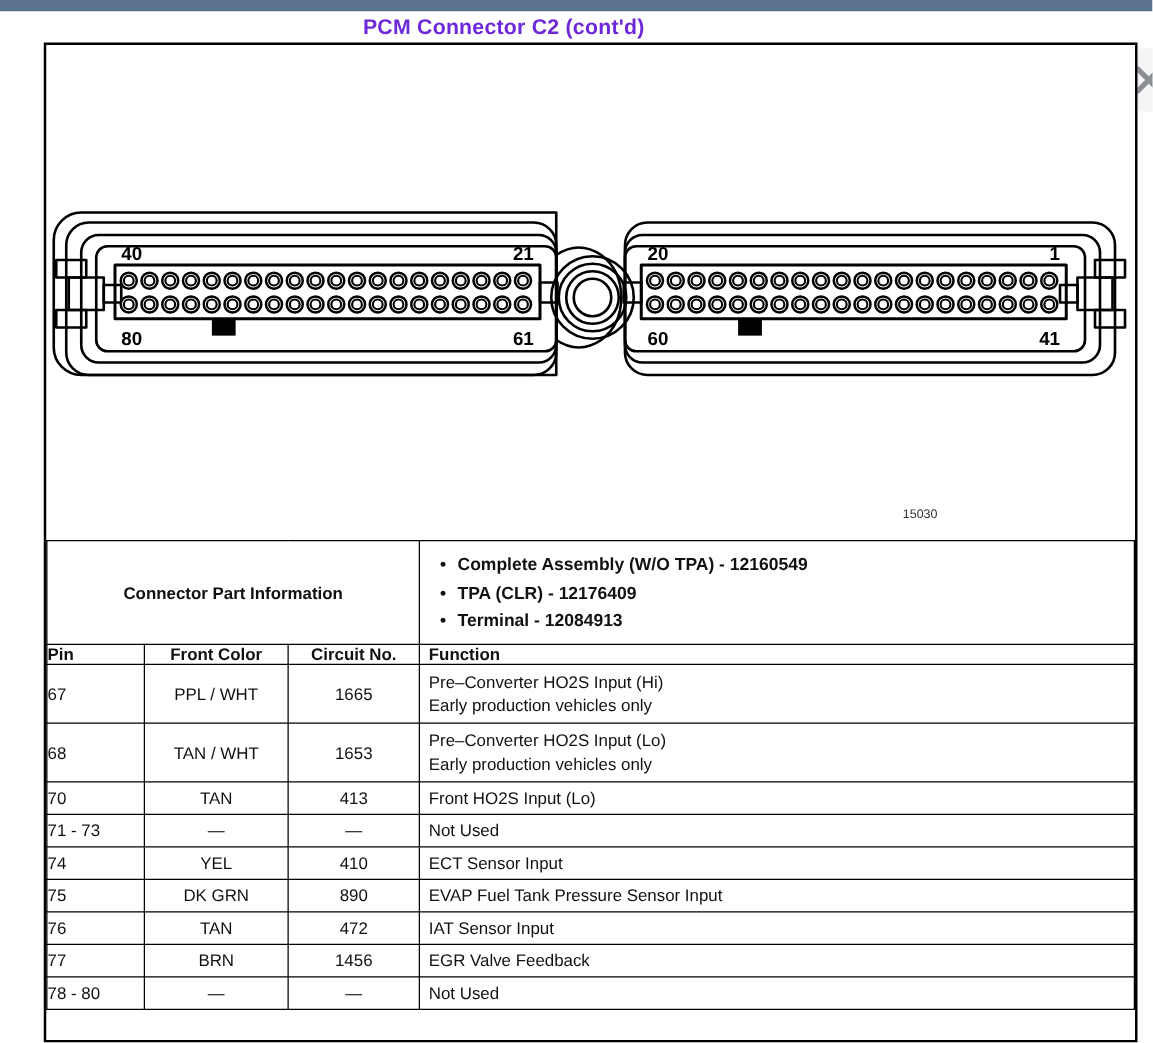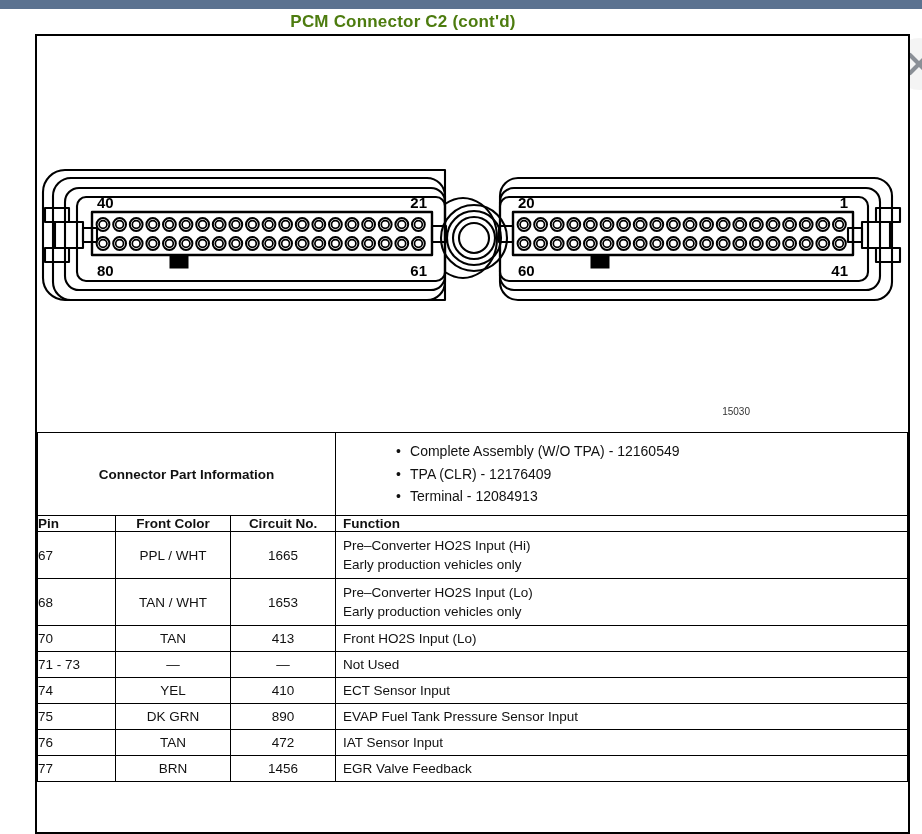--- a/index.html
+++ b/index.html
@@ -4,21 +4,21 @@
 <style>
   html,body{margin:0;padding:0;background:#fff;}
   body{width:922px;height:834px;font-family:"Liberation Sans",sans-serif;overflow:hidden;position:relative;}
 
   
   #topbar{position:absolute;left:0;top:0;width:922px;height:9px;background:#5b7290;}
 
   
   #title{position:absolute;left:0;top:9px;width:806px;height:25px;
          display:flex;align-items:center;justify-content:center;
-         font-size:17px;font-weight:bold;color:#4d7c0f;letter-spacing:.2px;}
+         font-size:17px;font-weight:bold;color:#6d28d9;letter-spacing:.2px;}
 
   
   #closebtn{position:absolute;left:893px;top:38px;width:52px;height:52px;
             border-radius:50%;background:rgba(0,0,0,.045);
             display:flex;align-items:center;justify-content:center;}
   #closebtn svg{display:block;}
 
   
   #frame{position:absolute;left:35px;top:34px;width:875px;height:800px;
          border:2px solid #000;box-sizing:border-box;background:#fff;}
@@ -34,21 +34,21 @@
   #tbl td,#tbl th{border:1.5px solid #000;padding:0;vertical-align:middle;
                   font-size:13.5px;color:#111;}
   .c-pin{width:78px;text-align:left;}
   .c-wire{width:115px;text-align:center;}
   .c-cir{width:105px;text-align:center;}
   .c-fn{text-align:left;padding-left:7px !important;}
 
   .cpi-label{height:74px;text-align:center;font-weight:bold;font-size:14.5px;}
   .cpi-list{padding:7px 0 7px 14px !important;}
   .cpi-list ul{margin:0;padding:0 0 0 16px;list-style:none;}
-  .cpi-list li{font-weight:normal;font-size:14px;line-height:1.62;position:relative;margin-left:44px;}
+  .cpi-list li{font-weight:bold;font-size:14px;line-height:1.62;position:relative;}
   .cpi-list li:before{content:"\2022";position:absolute;left:-14px;font-size:14px;}
 
   tbody td{height:25px;}
   tbody tr.tall td{height:46px;}
   .fn2{line-height:1.42;margin-top:40px;}
 </style>
 </head>
 <body>
 
 <div id="topbar"></div>
@@ -365,16 +365,22 @@
           <td class="c-wire">TAN</td>
           <td class="c-cir">472</td>
           <td class="c-fn">IAT Sensor Input</td>
         </tr>
         <tr>
           <td class="c-pin">77</td>
           <td class="c-wire">BRN</td>
           <td class="c-cir">1456</td>
           <td class="c-fn">EGR Valve Feedback</td>
         </tr>
+        <tr>
+          <td class="c-pin">78 - 80</td>
+          <td class="c-wire">—</td>
+          <td class="c-cir">—</td>
+          <td class="c-fn">Not Used</td>
+        </tr>
       </tbody>
   </table>
 
 </div>
 
 </body></html>

